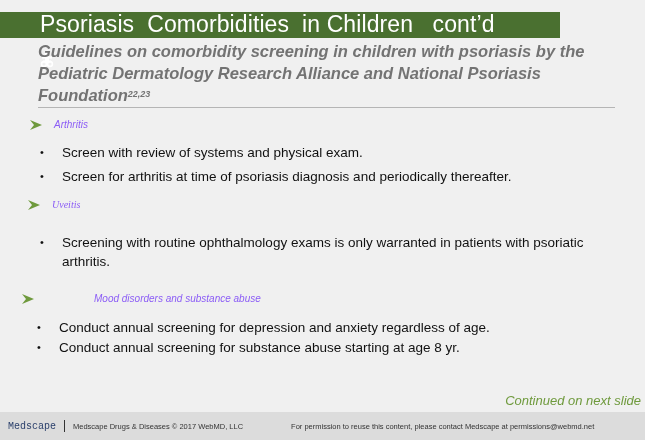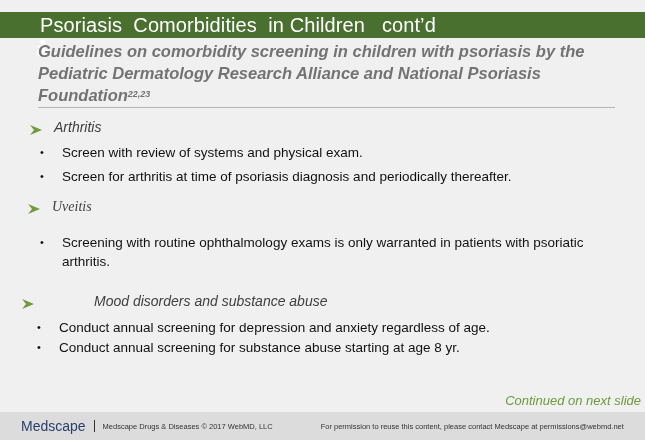--- a/index.html
+++ b/index.html
@@ -4,63 +4,63 @@
   <style>
     * { margin: 0; padding: 0; box-sizing: border-box; }
     html, body { width: 645px; height: 440px; overflow: hidden; }
     body {
       background: #f0f0f0;
       font-family: "Liberation Sans", sans-serif;
       position: relative;
       color: #1a1a1a;
     }
     .header-bar {
-      position: absolute; left: 0; top: 12px; width: 645px; height: 26px;
+      position: absolute; left: 0; top: 12px; width: 560px; height: 26px;
       background: #4a7030;
-      display: flex; align-items: center;
+      display: flex; align-items: flex-end;
       color: #ffffff;
-      font-size: 20px;
+      font-size: 23px;
       white-space: pre;
     }
     .header-icon { width: 14px; height: 18px; margin-left: 14px; margin-right: 12px; display: inline-block; }
     .header-title { letter-spacing: 0.1px; }
     .subtitle {
       position: absolute; left: 38px; top: 40px; width: 580px;
       font-family: "Liberation Sans", sans-serif;
       font-weight: bold; font-style: italic;
       font-size: 16.5px; line-height: 22px;
       color: #737373;
     }
     .subtitle sup { font-size: 9px; vertical-align: top; position: relative; top: -1px; }
     .divider {
       position: absolute; left: 38px; top: 107px; width: 577px; height: 1px;
       background: #b5b5b5;
     }
     .section-head {
       position: absolute; display: flex; align-items: center;
-      color: #404040; font-style: italic; font-size: 14px;
+      color: #8b5cf6; font-style: italic; font-size: 10px;
     }
     .arrow-icon { width: 12px; height: 10px; margin-right: 12px; display: inline-block; }
     .bullet {
       position: absolute; font-size: 13.5px; line-height: 19px; color: #111;
       display: flex;
     }
     .bullet .dot { width: 22px; flex: none; font-size: 11px; line-height: 19px; }
     .bullet .txt { flex: 1; }
     .continued {
       position: absolute; right: 4px; top: 393px;
       font-style: italic; font-size: 13px; color: #6f9a3d; text-align: center;
     }
     .footer {
       position: absolute; left: 0; top: 412px; width: 645px; height: 28px;
       background: #dcdcdc;
       display: flex; align-items: center;
       font-size: 7.5px; color: #333;
     }
-    .footer-logo { margin-left: 21px; font-family: Liberation Sans, sans-serif; font-size: 14px; color: #2a3f6b; }
+    .footer-logo { margin-left: 8px; font-family: Liberation Mono, monospace; font-size: 10px; color: #2a3f6b; }
     .footer-sep { margin: 0 8px; width: 1px; height: 12px; background: #333; }
     .footer-copy { }
     .footer-perm { margin-left: 48px; }
   </style>
 </head>
 <body>
 
 <div class="header-bar">
   <span class="header-icon">
     <svg width="14" height="18" viewBox="0 0 14 18">

